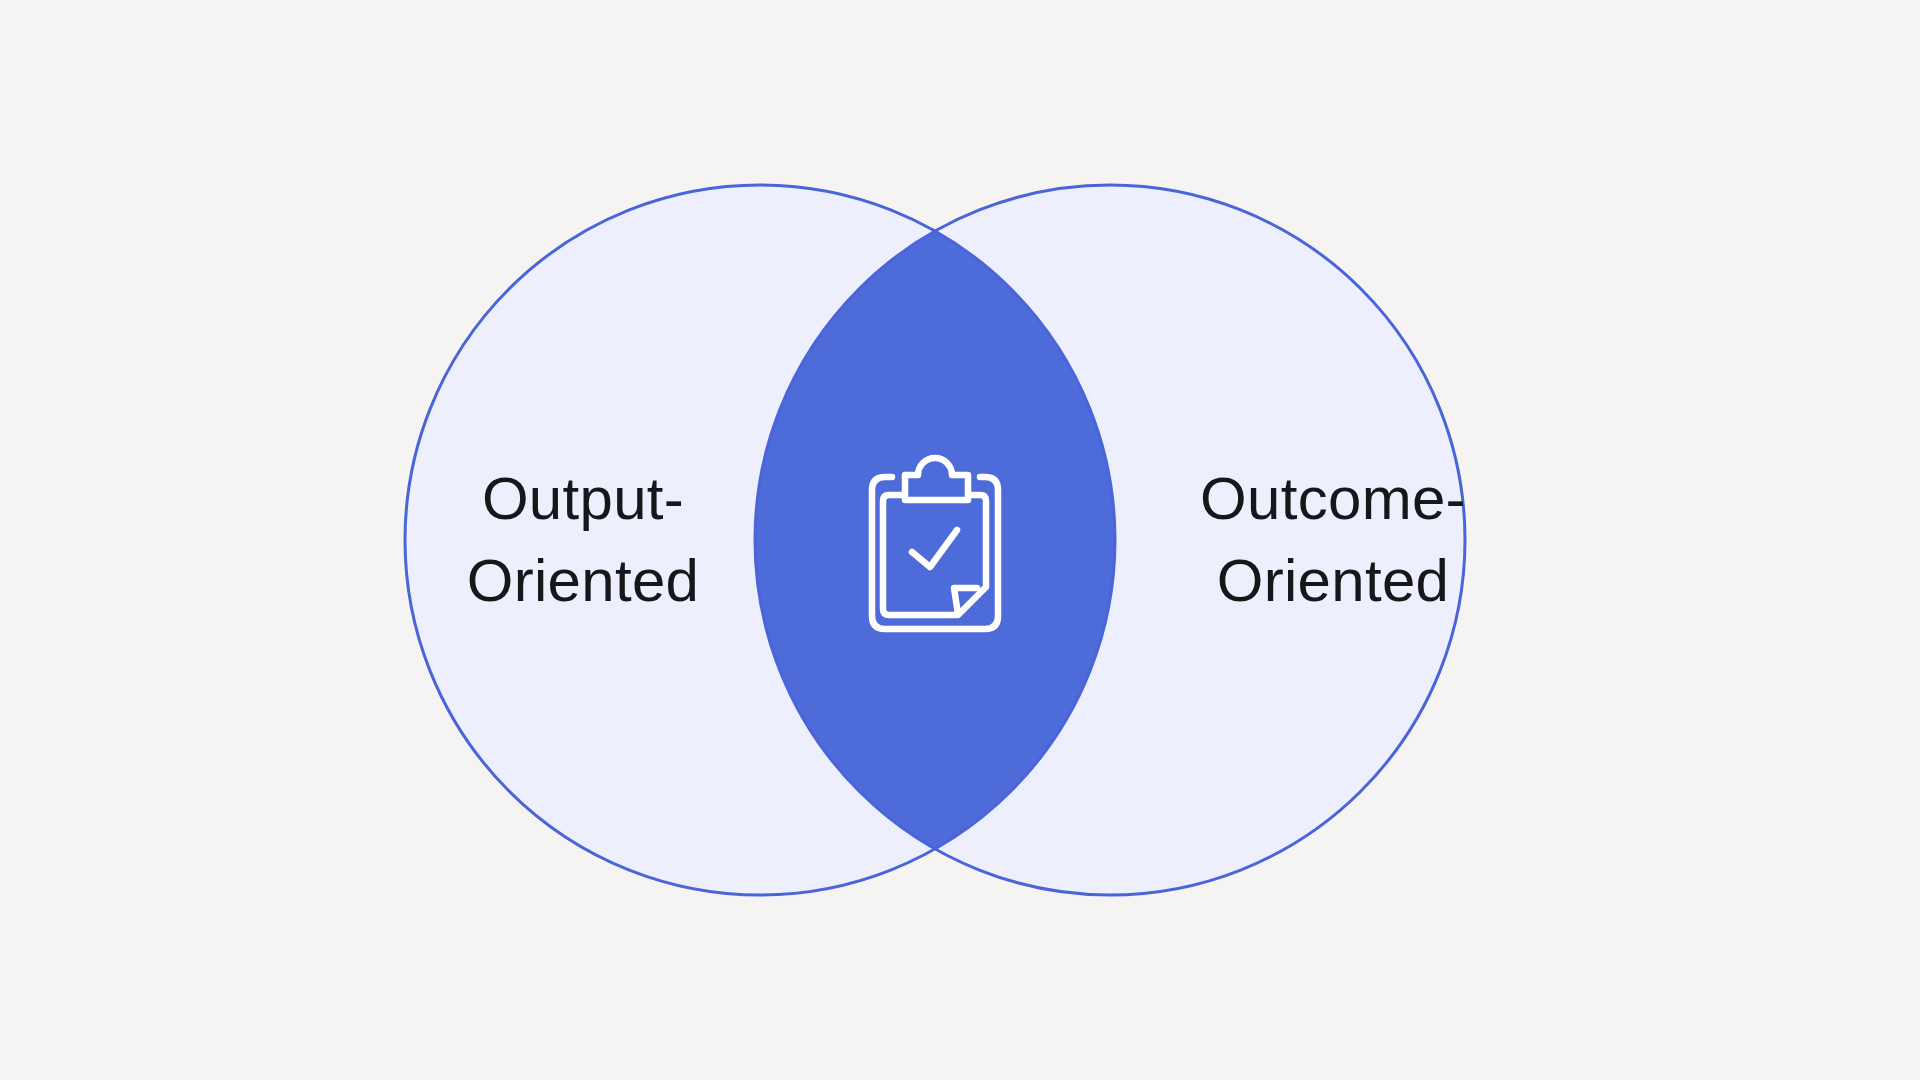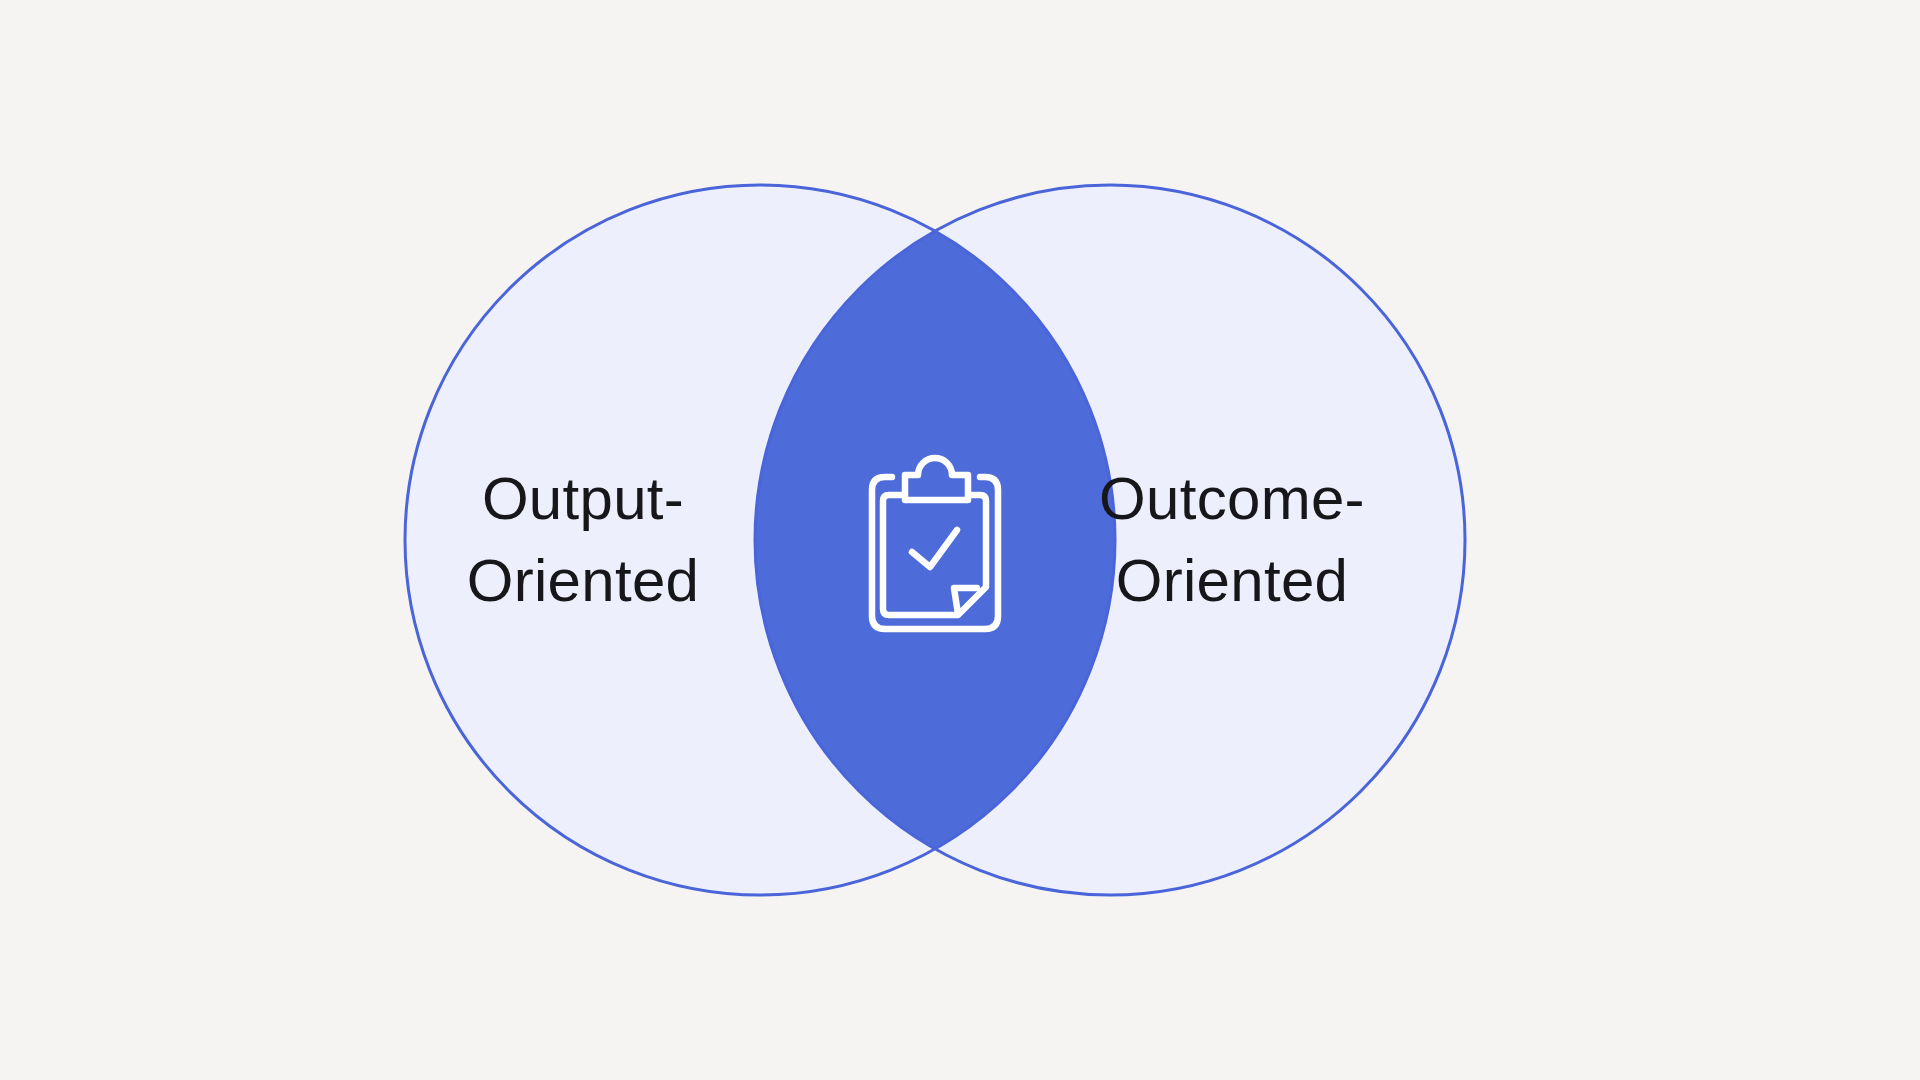--- a/index.html
+++ b/index.html
@@ -30,21 +30,21 @@
     text-align: center;
     transform: translate(-50%, -50%);
     font-size: 60px;
     line-height: 82px;
     font-weight: 400;
     letter-spacing: 0.3px;
     color: #17161A;
     user-select: none;
   }
   .label-left  { left: 583px;  top: 540px; }
-  .label-right { left: 1232px; top: 540px; }
+  .label-right { left: 1333px; top: 540px; }
 </style>
 </head>
 <body>
 
 <div class="stage">
 
   <svg class="venn-svg" width="1920" height="1080" viewBox="0 0 1920 1080">
 
     <circle cx="760" cy="540" r="355" fill="#EDF0FC"></circle>
     <circle cx="1110" cy="540" r="355" fill="#EDF0FC"></circle>

